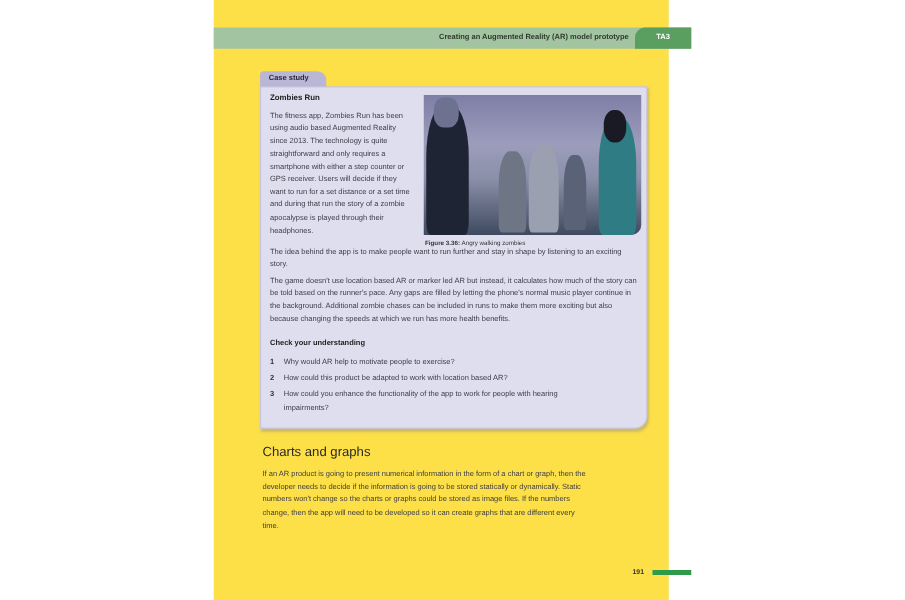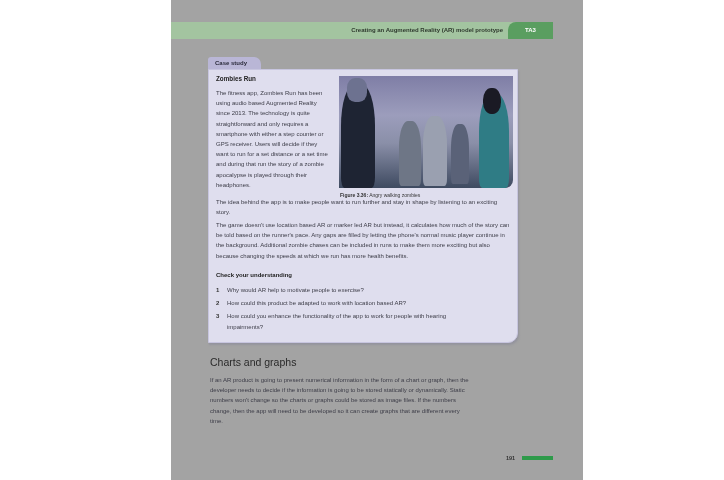--- a/index.html
+++ b/index.html
@@ -1,17 +1,17 @@
 <!DOCTYPE html>
 <html><head>
 <meta charset="utf-8">
 <style>
   html, body { margin:0; padding:0; }
   body { width:724px; height:480px; background:#ffffff; position:relative; overflow:hidden; font-family:"Liberation Sans", sans-serif; }
-  .page { position:absolute; left:171px; top:0; width:412px; height:480px; background:#a3a3a3; }
+  .page { position:absolute; left:171px; top:0; width:364px; height:480px; background:#fde047; }
   .header-band { position:absolute; left:0; top:22px; width:382px; height:17px; background:#a3c4a0; }
   .header-title { position:absolute; right:50px; top:5px; font-size:6px; font-weight:bold; color:#2f3a2e; }
   .header-tab { position:absolute; right:0; top:0; width:45px; height:17px; background:#5a9e60; border-top-left-radius:8px; color:#fff; font-size:6px; font-weight:bold; text-align:center; line-height:17px; }
   .case-tab { position:absolute; left:37px; top:57px; width:53px; height:13px; background:#b9b6d6; border-top-left-radius:3px; border-top-right-radius:7px; font-size:6px; font-weight:bold; color:#2a2a3a; padding-left:7px; line-height:13px; box-sizing:border-box; }
   .case-box { position:absolute; left:37px; top:69px; width:310px; height:274px; background:#dfdeee; border:1px solid #c7c5df; border-bottom-right-radius:10px; box-shadow:1px 2px 2px rgba(120,120,150,0.35); box-sizing:border-box; }
   .case-heading { position:absolute; left:7px; top:5px; font-size:6.3px; font-weight:bold; color:#222; }
   .case-para1 { position:absolute; left:7px; top:18px; width:115px; font-size:6px; line-height:10.2px; color:#3d3d48; }
   .figure { position:absolute; left:130px; top:6px; width:174px; height:112px; border-radius:0 0 8px 0; overflow:hidden; background:linear-gradient(180deg,#7f7ea6 0%,#9c9dbc 35%,#8a8fa8 60%,#3e4a60 100%); }
   .fig-shape { position:absolute; border-radius:40% 40% 10% 10%; }
   .fig-caption { position:absolute; left:131px; top:122px; font-size:5px; color:#333; }

